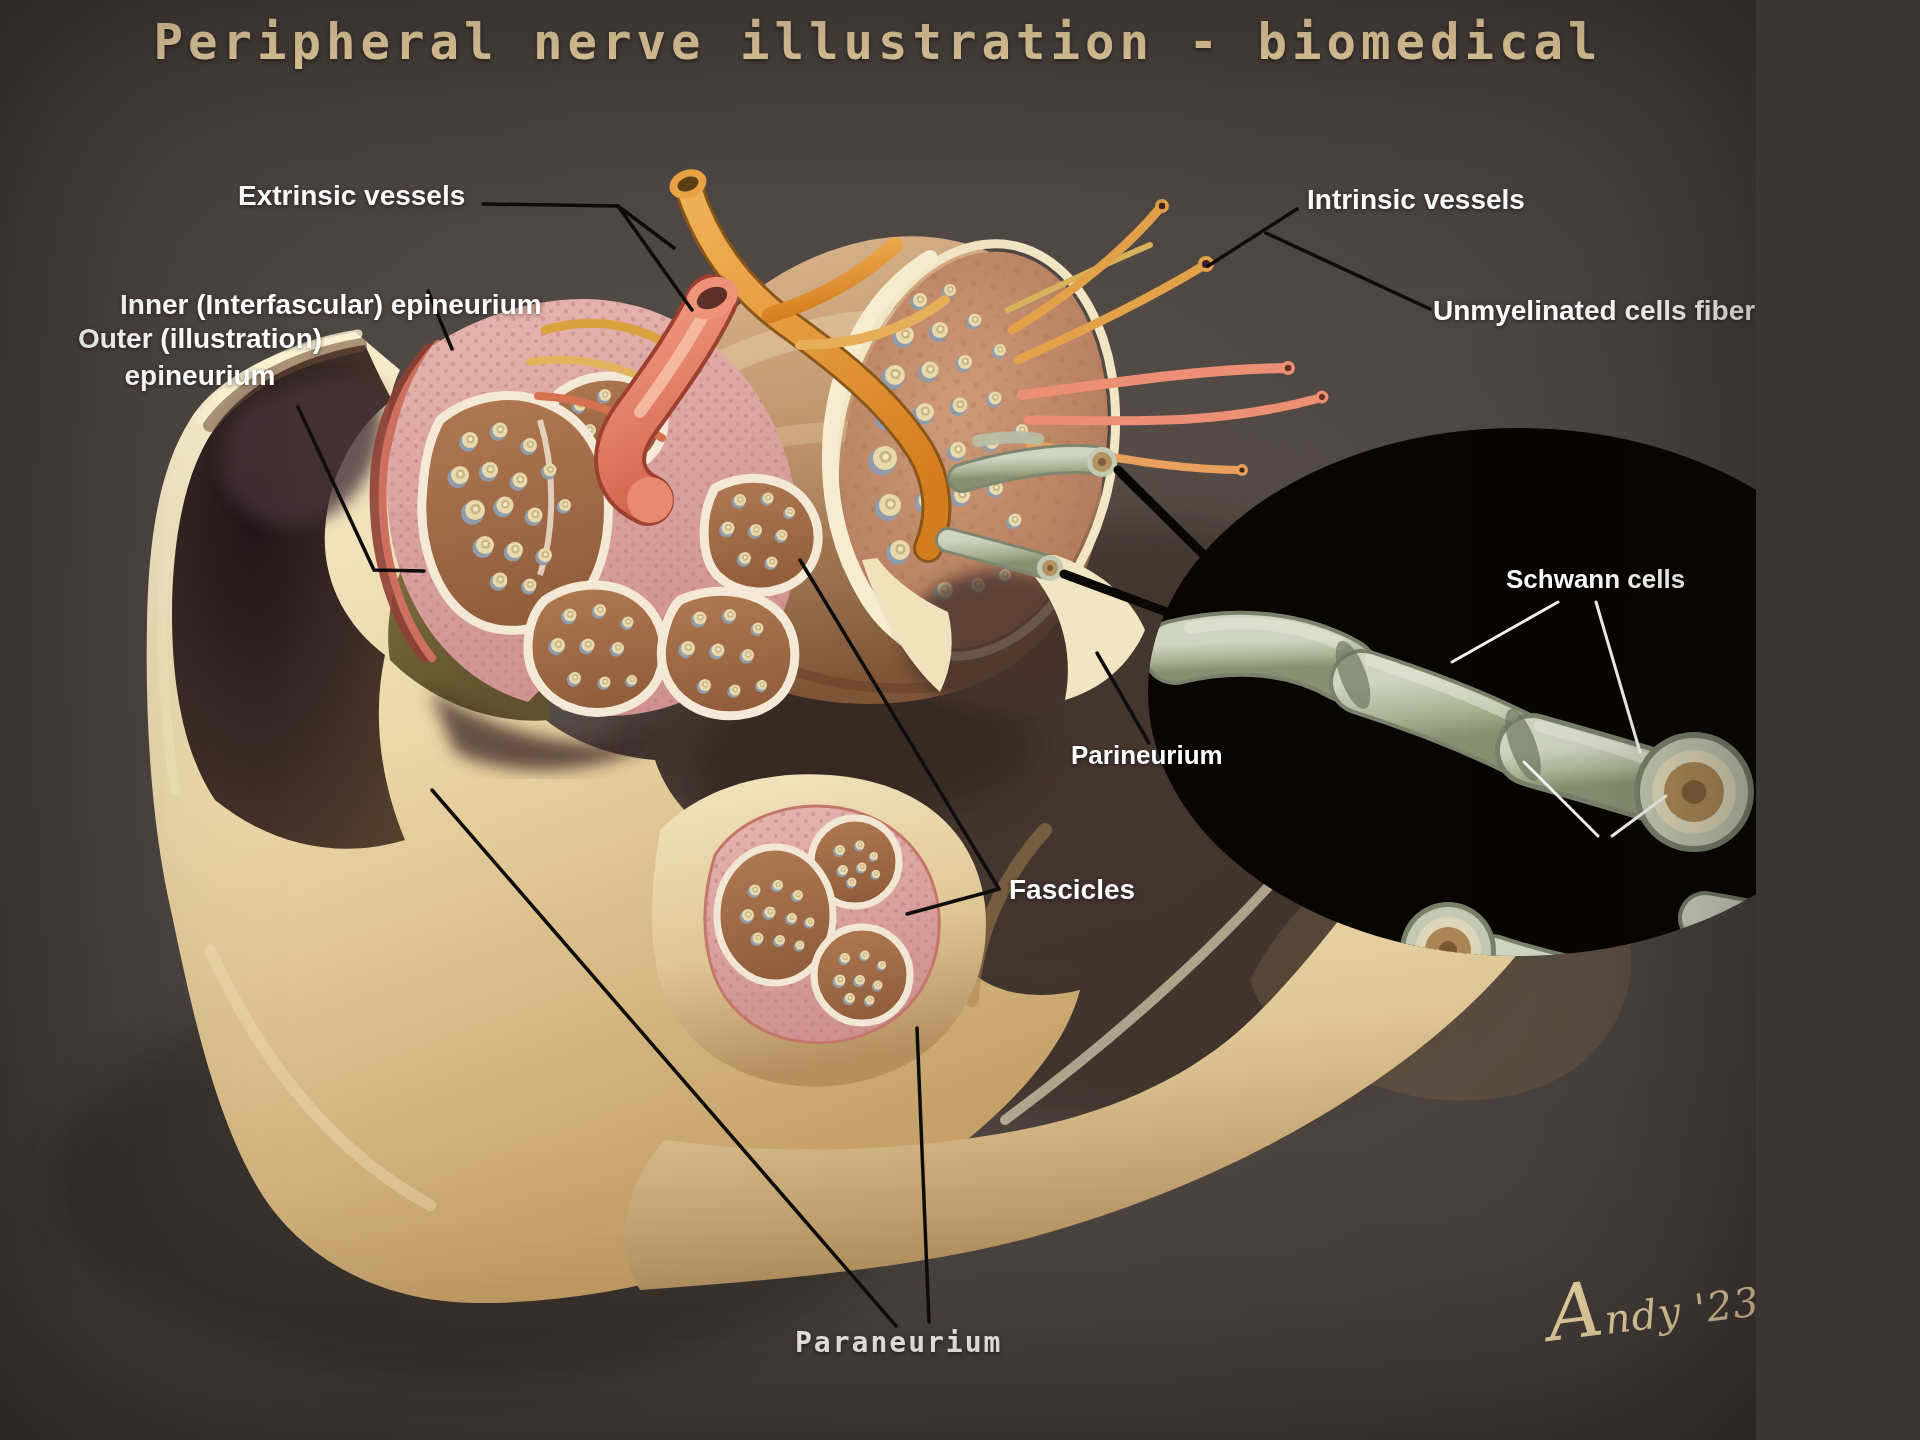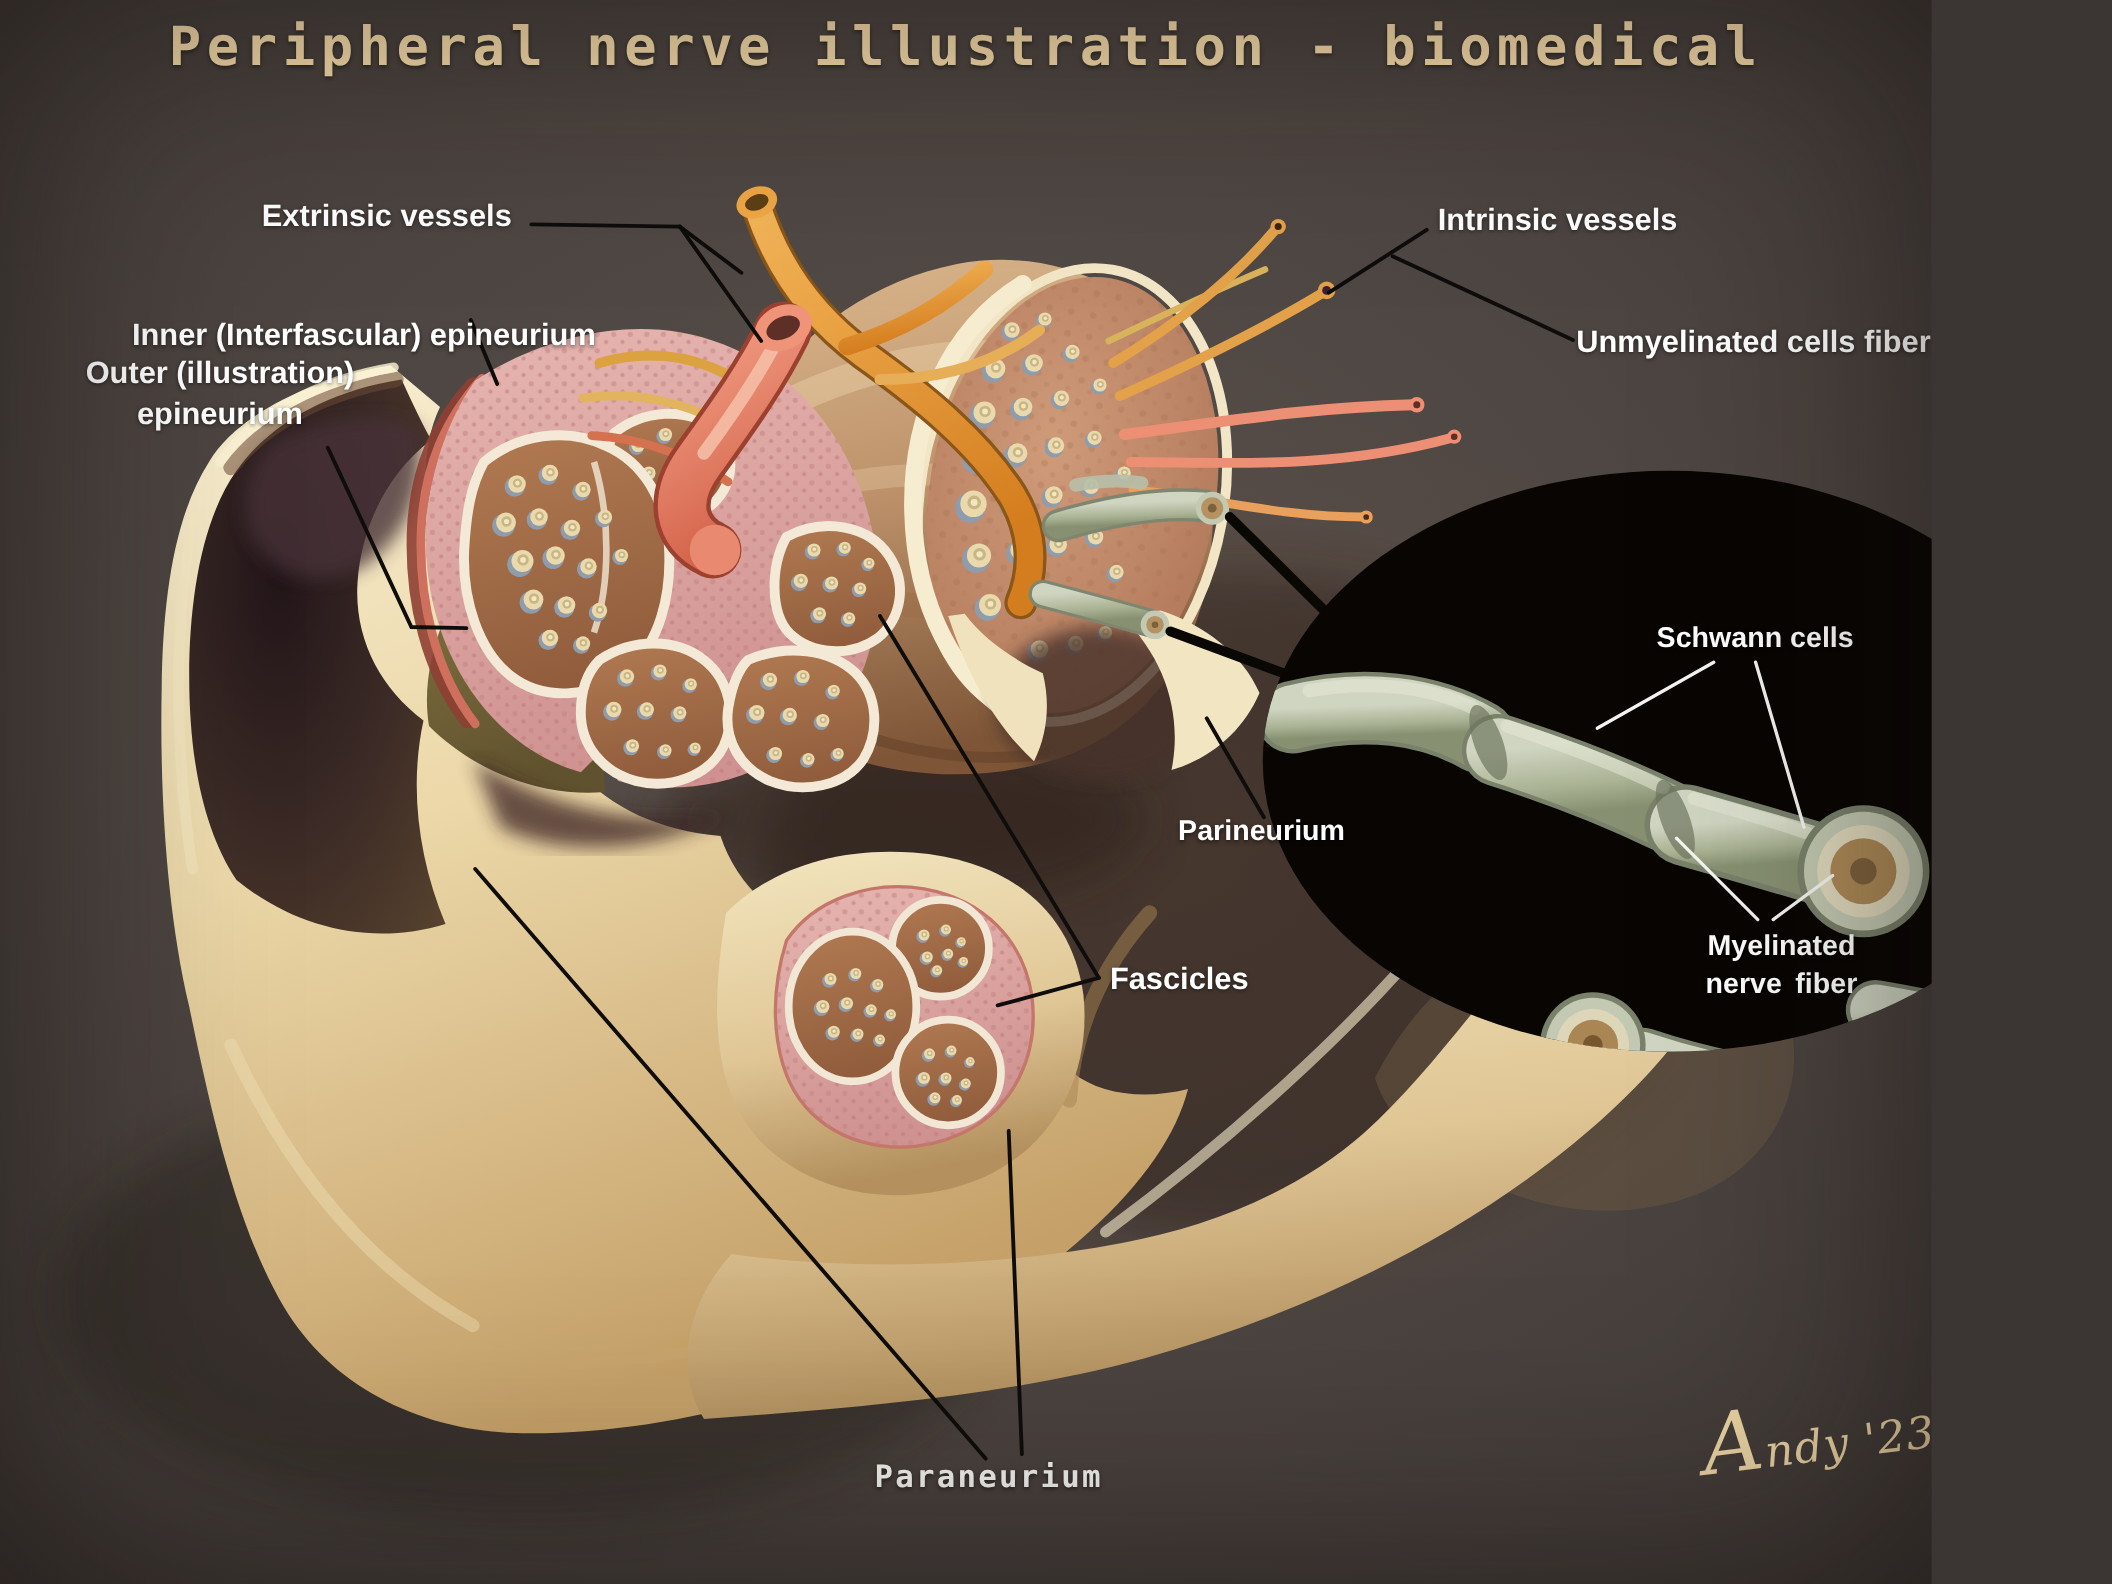--- a/index.html
+++ b/index.html
@@ -496,21 +496,17 @@
 <div class="lbl lbl-inner">Inner (Interfascular) epineurium</div>
 <div class="lbl lbl-outer">
   <div>Outer (illustration)</div>
   <div>epineurium</div>
 </div>
 <div class="lbl lbl-intrinsic">Intrinsic vessels</div>
 <div class="lbl lbl-unmyel">Unmyelinated cells fiber</div>
 <div class="lbl lbl-schwann">Schwann cells</div>
 <div class="lbl lbl-parineurium">Parineurium</div>
 <div class="lbl lbl-fascicles">Fascicles</div>
-<div class="lbl lbl-myelinated">
-  <div>Myelinated</div>
-  <div>nerve fiber</div>
+<div class="lbl-paraneurium">Paraneurium</div>
+
+<div class="signature">Andy '23</div>
+
 </div>
-<div class="lbl-paraneurium">Paraneurium</div>
-
-<div class="signature">Andy '23</div>
-
-</div>
 
 </body></html>

